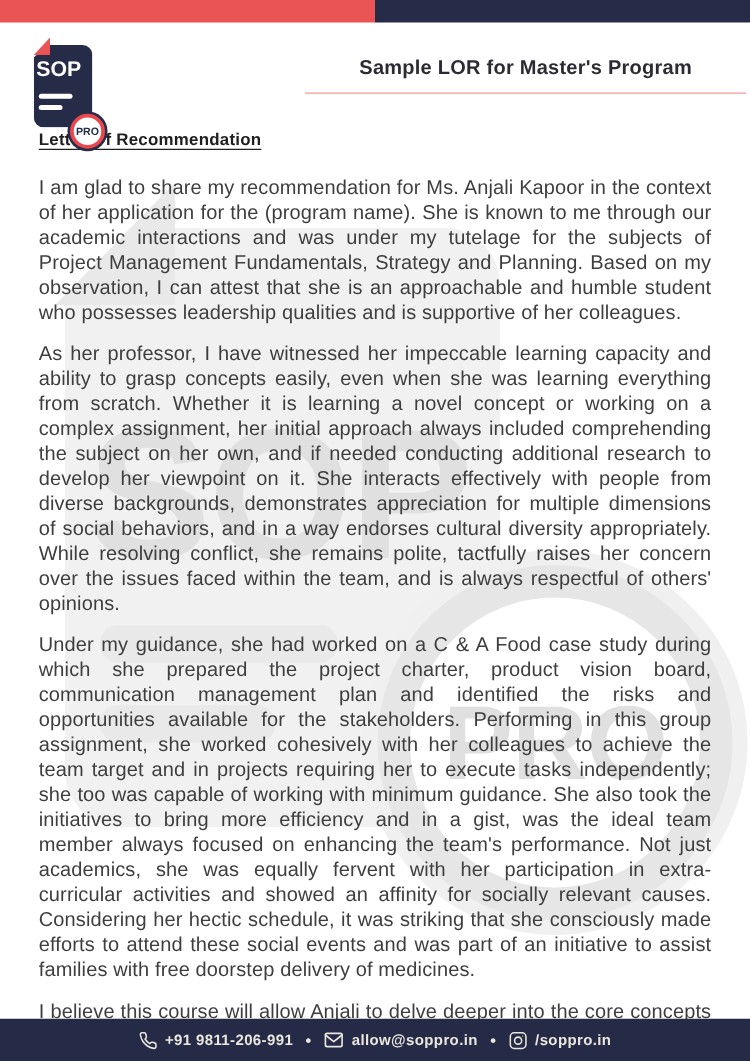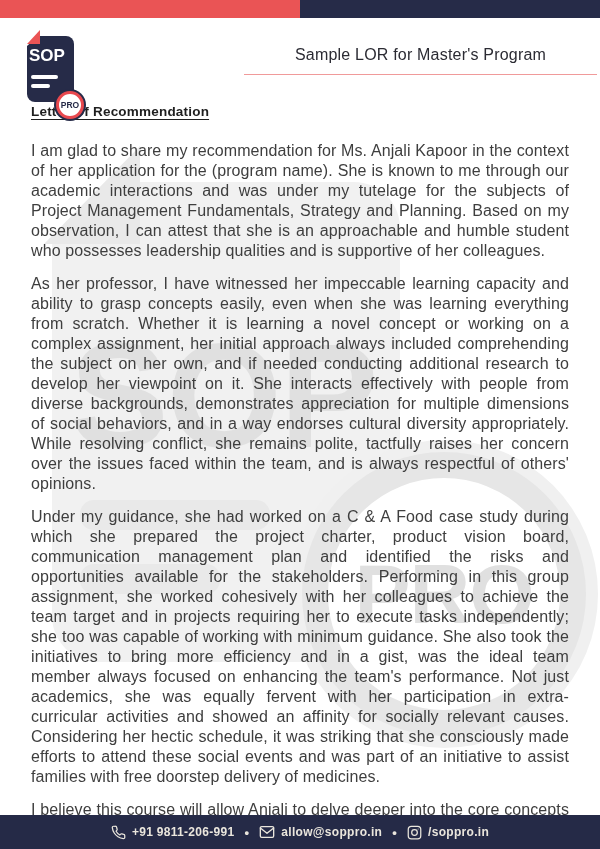--- a/index.html
+++ b/index.html
@@ -64,21 +64,21 @@
     display:flex;align-items:center;justify-content:center;
     font-size:8.5px;font-weight:800;color:#262b48;z-index:3;
   }
 
   
   .doc-title-wrap{
     position:absolute;left:244px;right:3px;top:46px;z-index:2;
     text-align:center;border-bottom:1px solid #f09a9a;padding-bottom:10px;
   }
   .doc-title-wrap h1{
-    margin:0;font-size:16px;font-weight:400;color:#2b2b33;letter-spacing:0.2px;
+    margin:0;font-size:16px;font-weight:700;color:#2b2b33;letter-spacing:0.2px;
   }
 
   
   main{position:absolute;left:31px;right:31px;top:104px;z-index:1;}
   .letter-heading{
     margin:0 0 22px 0;
     font-size:13.5px;font-weight:800;color:#1f1f1f;letter-spacing:0.2px;
     text-decoration:underline;text-underline-offset:3px;
   }
   .para{

